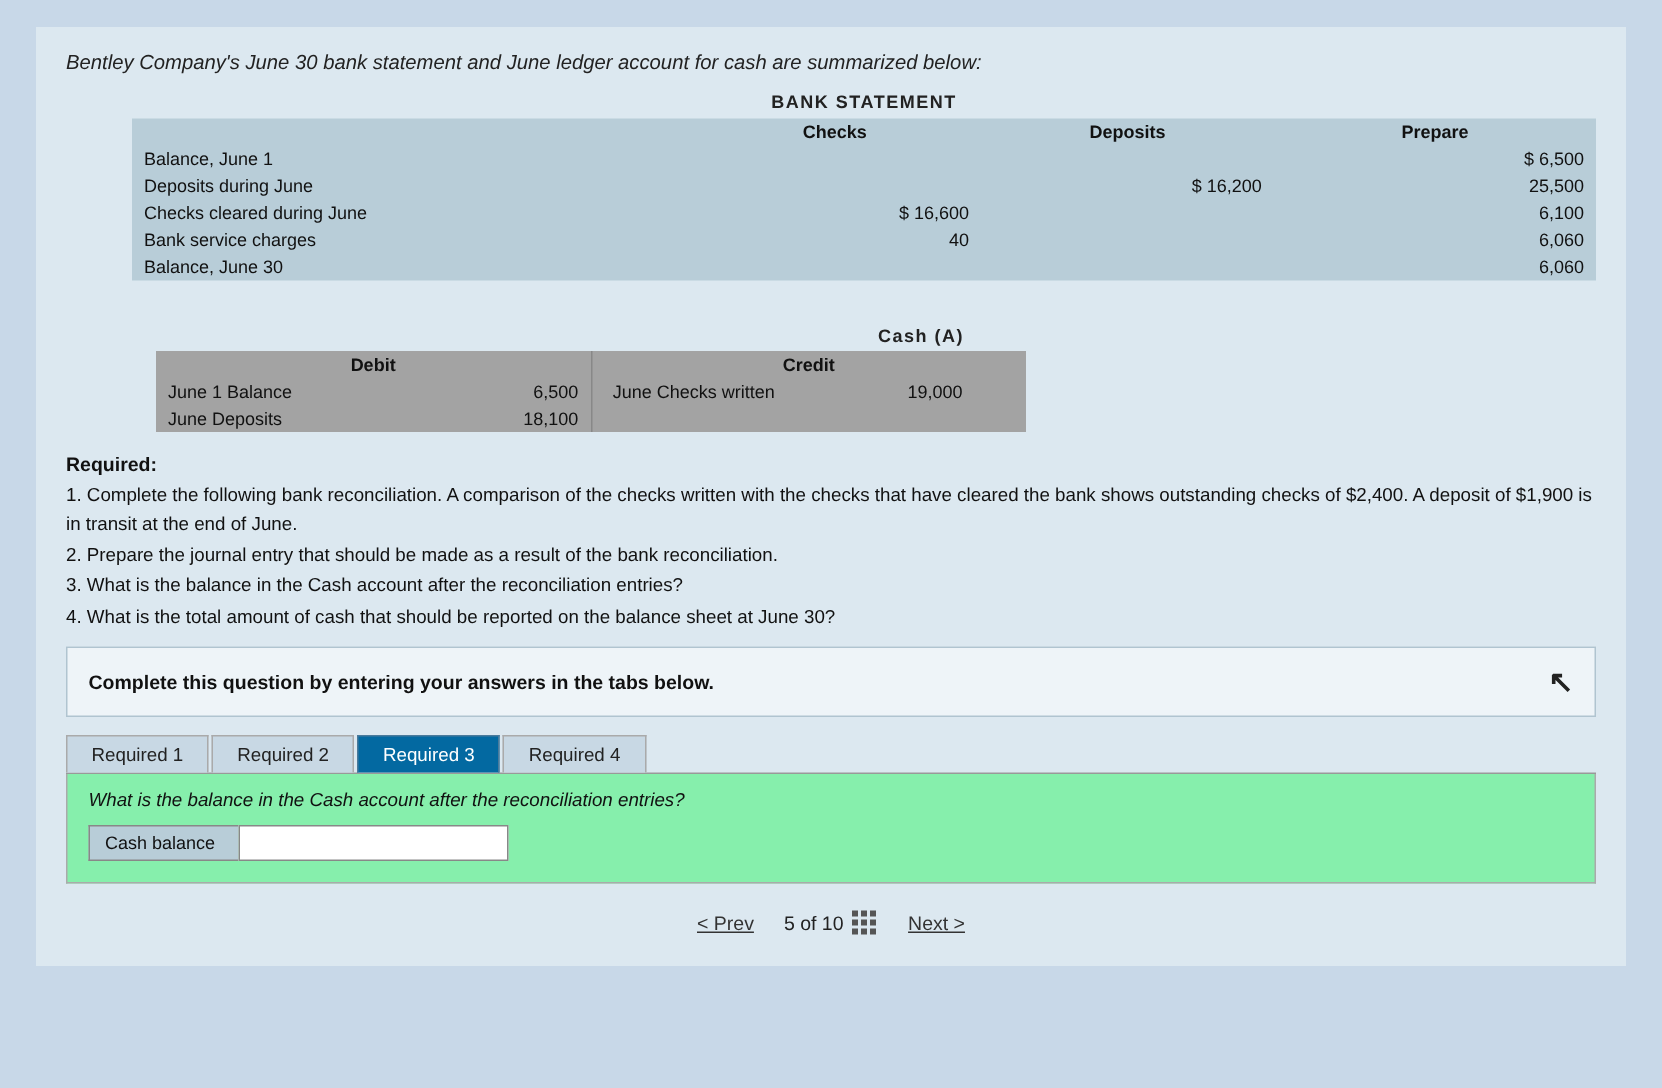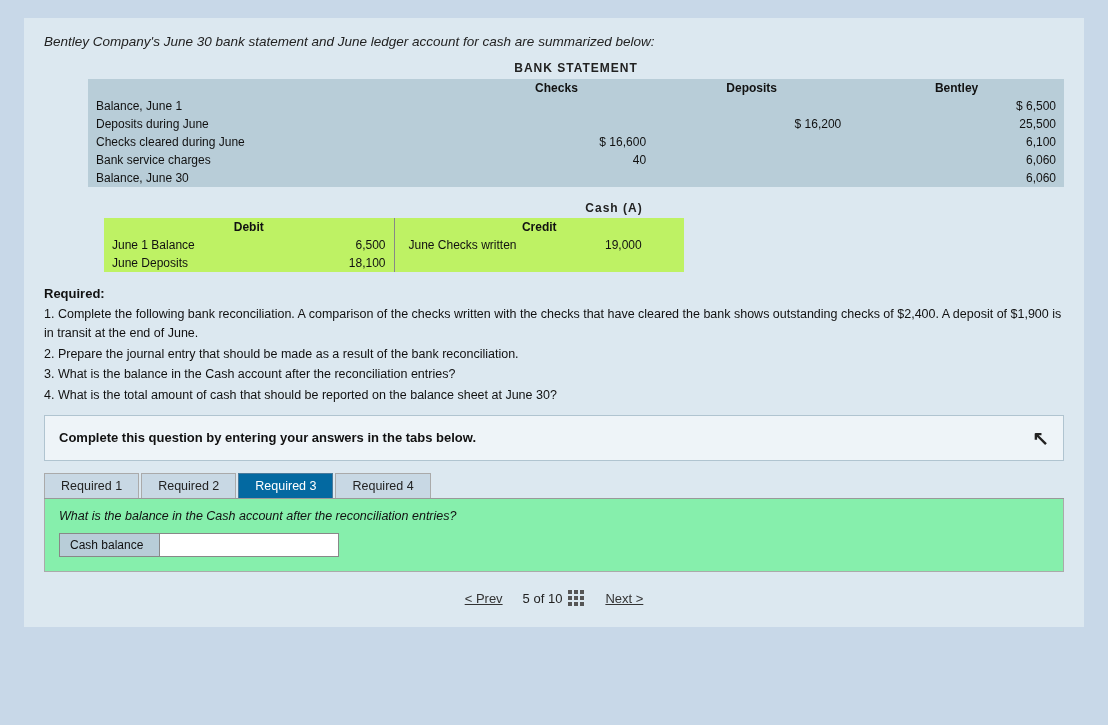--- a/index.html
+++ b/index.html
@@ -21,21 +21,21 @@
       padding: 16px 20px 20px 20px;
     }
     .intro-text {
       font-size: 13.5px;
       color: #222;
       margin-bottom: 12px;
       font-style: italic;
     }
     
     .bank-statement-section {
-      margin-bottom: 14px;
+      margin-bottom: 30px;
       padding-left: 44px;
     }
     .bank-stmt-title {
       text-align: center;
       font-size: 12px;
       font-weight: bold;
       letter-spacing: 1px;
       color: #222;
       margin-bottom: 4px;
     }
@@ -73,21 +73,21 @@
       margin-bottom: 3px;
       margin-left: 120px;
     }
     .cash-table-wrapper {
       margin-left: 60px;
       width: 580px;
     }
     .cash-table {
       width: 100%;
       border-collapse: collapse;
-      background: #bef264;
+      background: #a3a3a3;
     }
     .cash-table td {
       padding: 2px 8px;
       font-size: 12px;
       color: #111;
     }
     .cash-table .hdr-row td {
       font-weight: bold;
       font-size: 12px;
       text-align: center;
@@ -243,21 +243,21 @@
   <div class="intro-text">Bentley Company's June 30 bank statement and June ledger account for cash are summarized below:</div>
 
   <div class="bank-statement-section">
     <div class="bank-stmt-title">BANK STATEMENT</div>
     <table class="bank-stmt-table">
       <thead>
         <tr class="header-row">
           <td class="col-label"></td>
           <td class="col-checks">Checks</td>
           <td class="col-deposits">Deposits</td>
-          <td class="col-balance">Bentley</td>
+          <td class="col-balance">Prepare</td>
         </tr>
       </thead>
       <tbody id="bank-stmt-body">
       <tr>
       <td class="col-label">Balance, June 1</td>
       <td class="col-checks"></td>
       <td class="col-deposits"></td>
       <td class="col-balance">$ 6,500</td>
     </tr>
           <tr>

